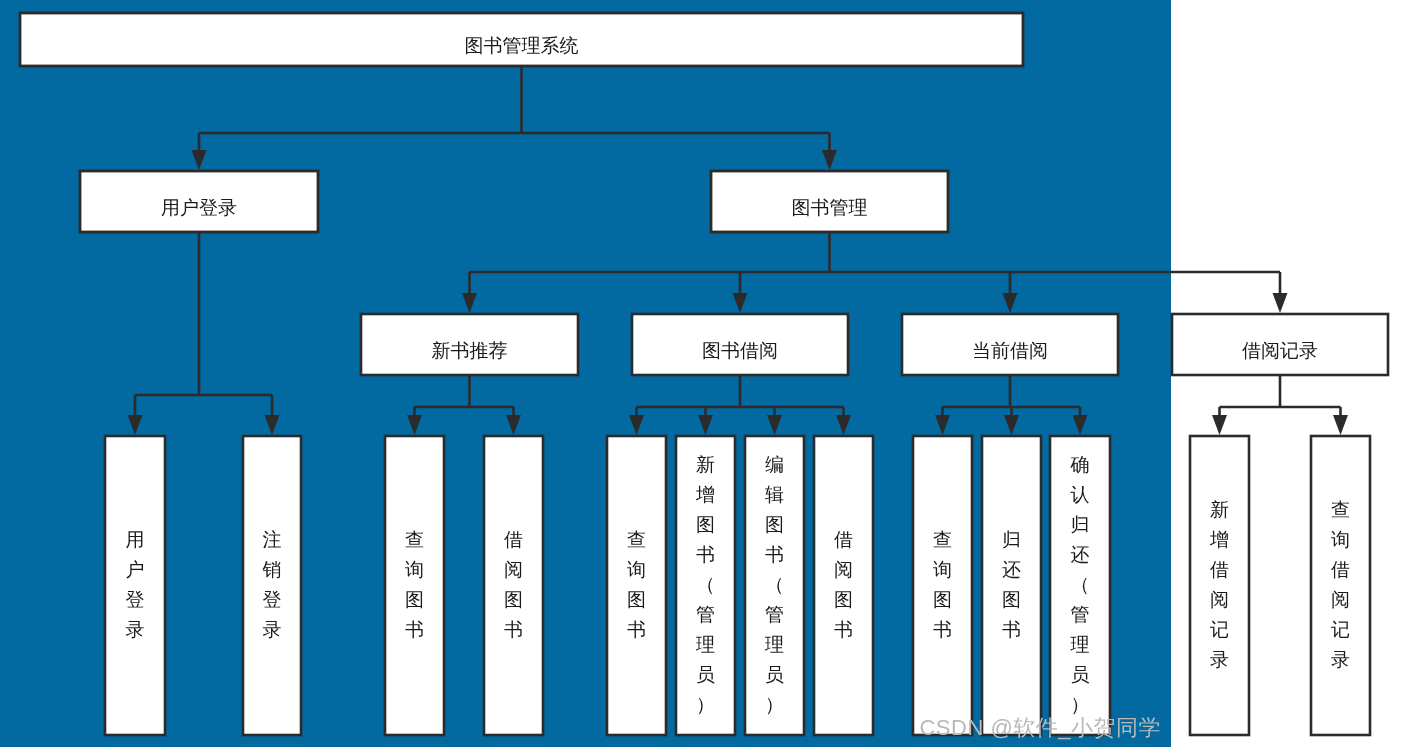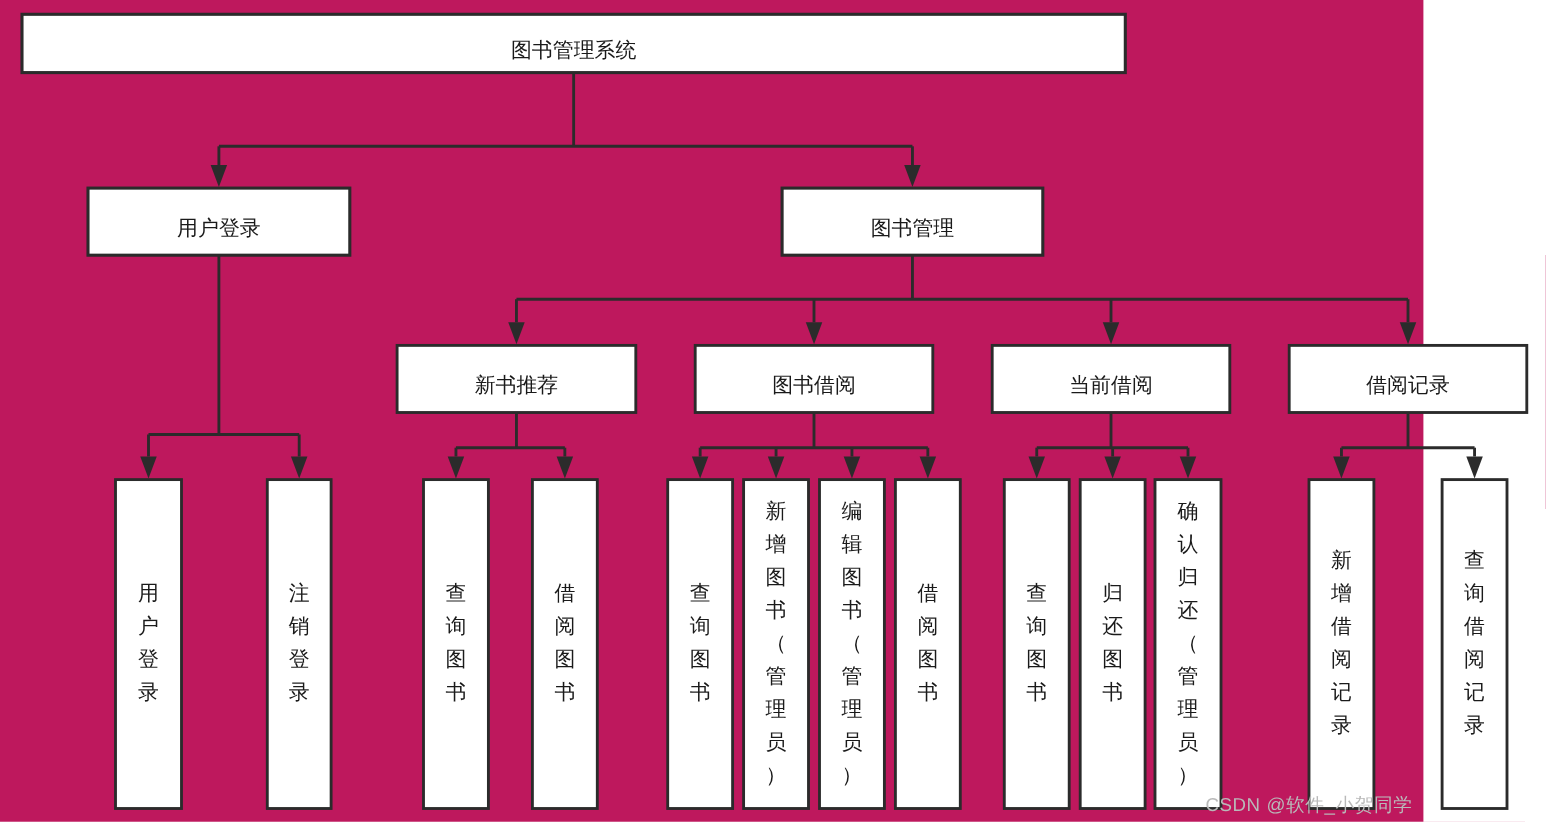--- a/index.html
+++ b/index.html
@@ -1,21 +1,21 @@
 <!DOCTYPE html>
 <html lang="zh"><head>
 <meta charset="utf-8">
 <title>图书管理系统 结构图</title>
 <style>
   html,body{margin:0;padding:0;background:#ffffff;}
   body{
     font-family:"Liberation Sans","DejaVu Sans",sans-serif;
     width:1405px;height:747px;overflow:hidden;
   }
-  #diagram-root{position:relative;width:1294px;height:747px;background:#be185d;}
+  #diagram-root{position:relative;width:1171px;height:747px;background:#0369a1;}
   svg#flow{position:absolute;left:0;top:0;width:1405px;height:747px;display:block;}
 
   .node-rect{
     fill:#ffffff;
     stroke:#2b2b2b;
     stroke-width:2.6;
   }
   .node-rect.level-0{stroke-width:2.8;}
   .node-rect.level-1{stroke-width:2.8;}
   .node-rect.level-2{stroke-width:2.6;}
@@ -34,21 +34,21 @@
     fill:none;
     stroke-linecap:butt;
   }
   .edge-arrow{fill:#2b2b2b;stroke:none;}
 
   .watermark{
     position:absolute;
     right:10px;
     bottom:4px;
     font-family:"Liberation Sans","DejaVu Sans",sans-serif;
-    font-size:17px;
+    font-size:22px;
     color:#b9b9b9;
     white-space:nowrap;
     letter-spacing:0.5px;
     pointer-events:none;
   }
 </style>
 </head>
 <body>
 
 <div id="diagram-root">

